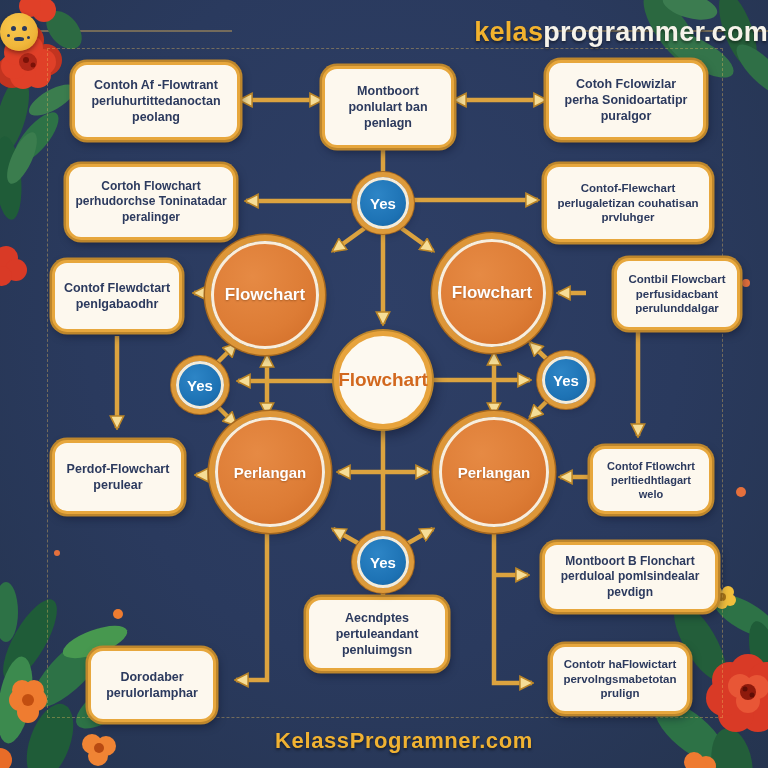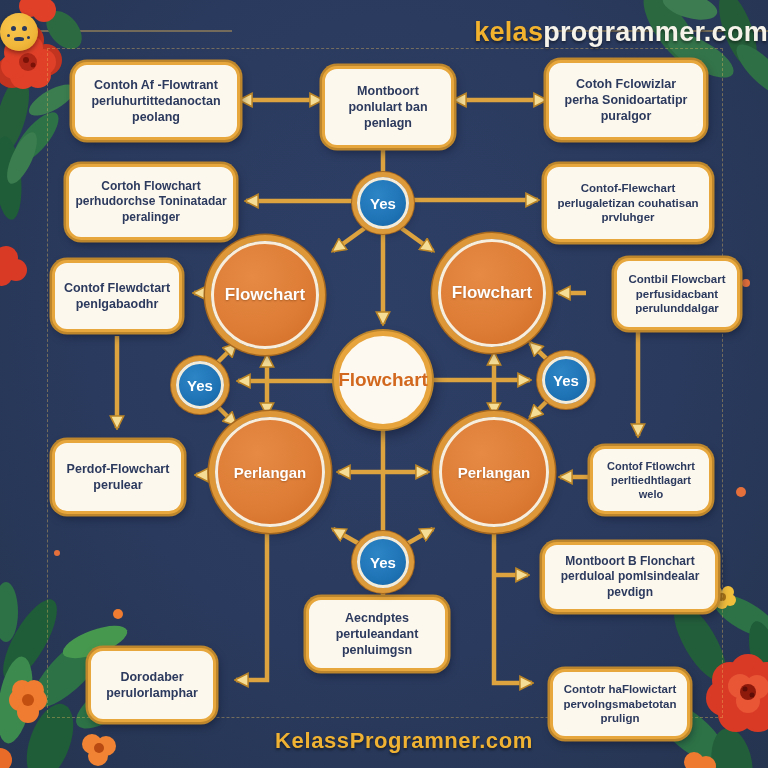--- a/index.html
+++ b/index.html
@@ -22,21 +22,21 @@
   .b-l3{left:52px;top:260px;width:130px;height:72px;}
   .b-l4{left:52px;top:440px;width:132px;height:74px;}
   .b-l5{left:88px;top:648px;width:128px;height:74px;}
   .b-tc{left:322px;top:66px;width:132px;height:82px;}
   .b-bc{left:306px;top:597px;width:142px;height:74px;}
   .b-r1{left:546px;top:60px;width:160px;height:80px;}
   .b-r2{left:544px;top:164px;width:168px;height:78px;font-size:11.5px;}
   .b-r3{left:588px;top:258px;width:126px;height:72px;font-size:11.5px;margin-left:26px;}
   .b-r4{left:590px;top:446px;width:122px;height:68px;font-size:11px;}
   .b-r5{left:542px;top:542px;width:176px;height:70px;font-size:12px;}
-  .b-r6{left:550px;top:644px;width:140px;height:70px;font-size:11.5px;margin-top:25px;}
+  .b-r6{left:550px;top:644px;width:140px;height:70px;font-size:11.5px;}
   
   .circle{position:absolute;z-index:3;border-radius:50%;display:flex;align-items:center;
           justify-content:center;font-weight:700;box-sizing:border-box;text-align:center;}
   .c-orange{background:radial-gradient(circle at 38% 32%, #e68a44 0%, #dd7c35 60%, #d06c27 100%);
             border:3px solid #f8eedd;color:#fff;font-size:17px;text-shadow:0 1px 2px rgba(70,30,0,.35);
             box-shadow:0 0 0 6px #dd9638, 0 0 0 7.5px #a5681f, 3px 6px 12px rgba(8,14,36,.45);}
   .c-blue{background:radial-gradient(circle at 38% 32%, #2d85c6 0%, #1d72b4 65%, #16609b 100%);
           border:3px solid #f4ecda;color:#fff;font-size:15px;
           box-shadow:0 0 0 5px #dd9a3a, 0 0 0 6px #a5681f, 2px 4px 10px rgba(8,14,36,.45);}
   .c-white{background:#fdf9f0;border:5px solid #e7a33c;color:#d2681e;font-size:19px;

